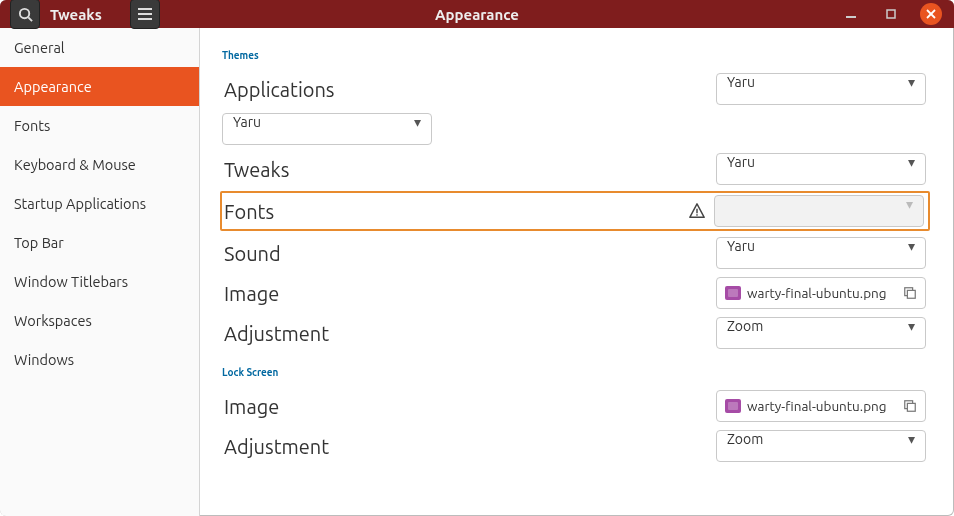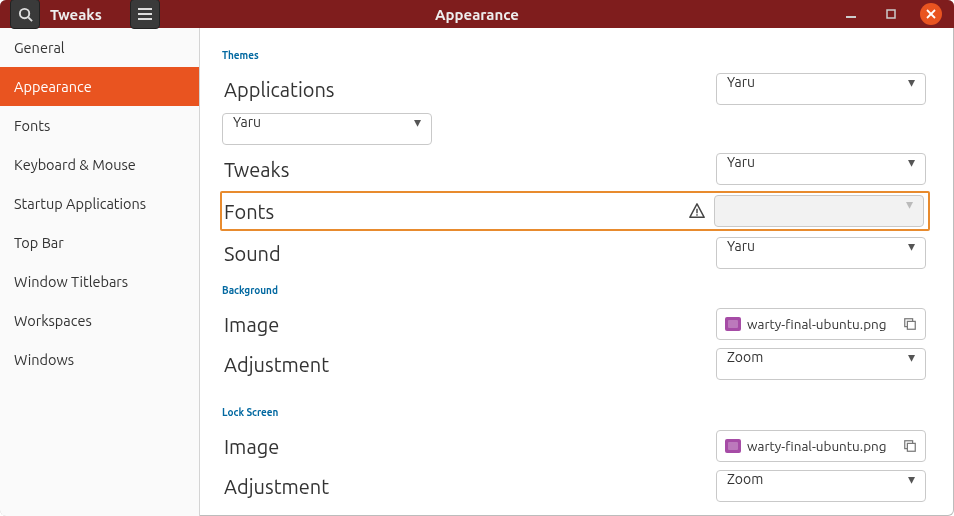--- a/index.html
+++ b/index.html
@@ -167,21 +167,20 @@
       <div class="row">
         <div class="row-label">Sound</div>
         <div class="row-control">
           <div class="combo">
             <span>Yaru</span>
             <span class="caret">▾</span>
           </div>
         </div>
       </div>
 
-      <div class="section-title" style="margin-top:12px">Background</div>
 
       <div class="row">
         <div class="row-label">Image</div>
         <div class="row-control">
           <div class="filechooser">
             <span class="thumb"></span>
             <span class="fname">warty-final-ubuntu.png</span>
             <span class="open-icon">
               <svg width="14" height="14" viewBox="0 0 16 16">
                   <rect x="2" y="2" width="9" height="9" fill="none" stroke="#777" stroke-width="1.4"></rect>
@@ -195,21 +194,21 @@
       <div class="row">
         <div class="row-label">Adjustment</div>
         <div class="row-control">
           <div class="combo">
             <span>Zoom</span>
             <span class="caret">▾</span>
           </div>
         </div>
       </div>
 
-      <div class="section-title" style="margin-top:23px">Lock Screen</div>
+      <div class="section-title" style="margin-top:14px">Lock Screen</div>
 
       <div class="row">
         <div class="row-label">Image</div>
         <div class="row-control">
           <div class="filechooser">
             <span class="thumb"></span>
             <span class="fname">warty-final-ubuntu.png</span>
             <span class="open-icon">
               <svg width="14" height="14" viewBox="0 0 16 16">
                   <rect x="2" y="2" width="9" height="9" fill="none" stroke="#777" stroke-width="1.4"></rect>

